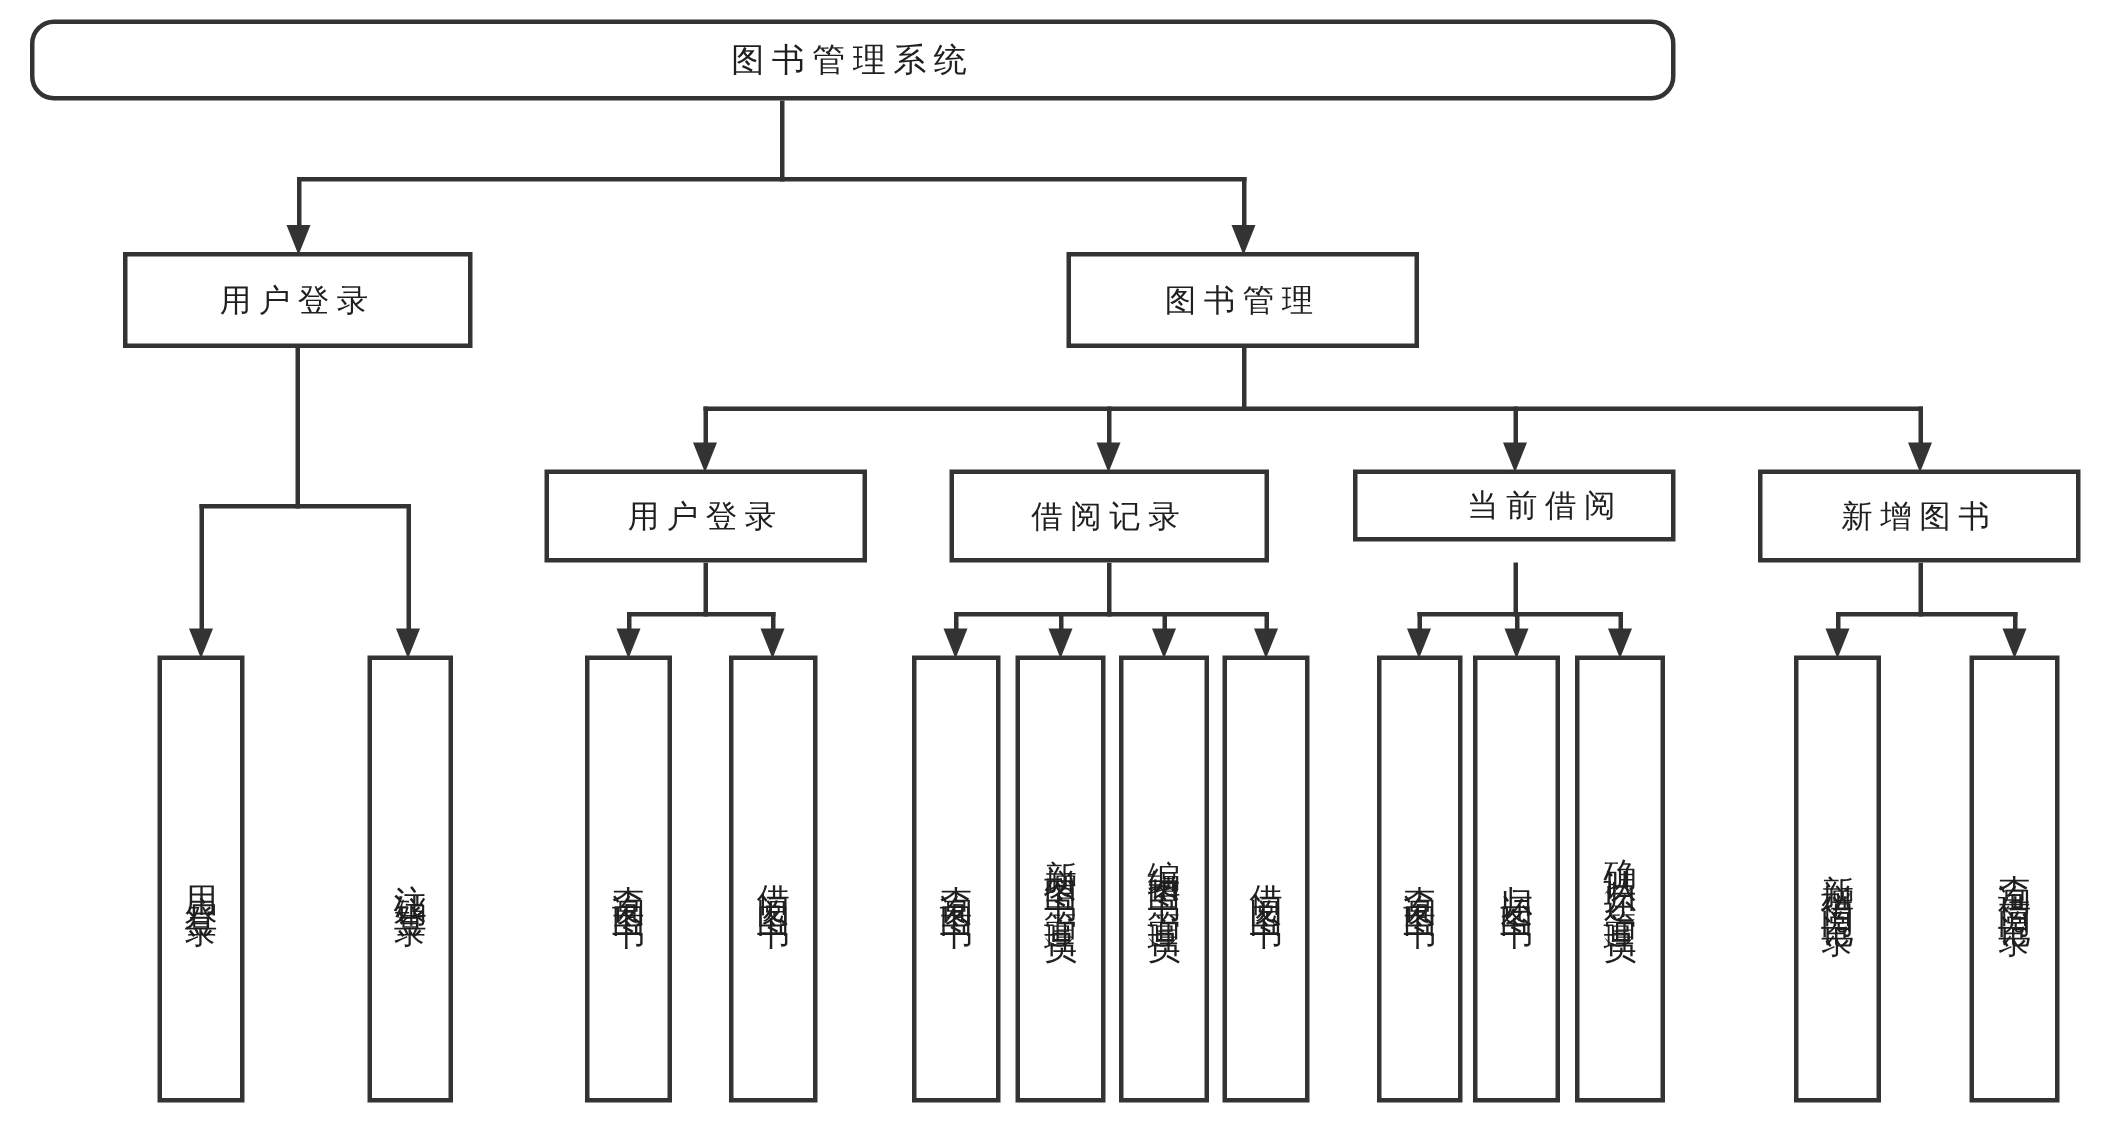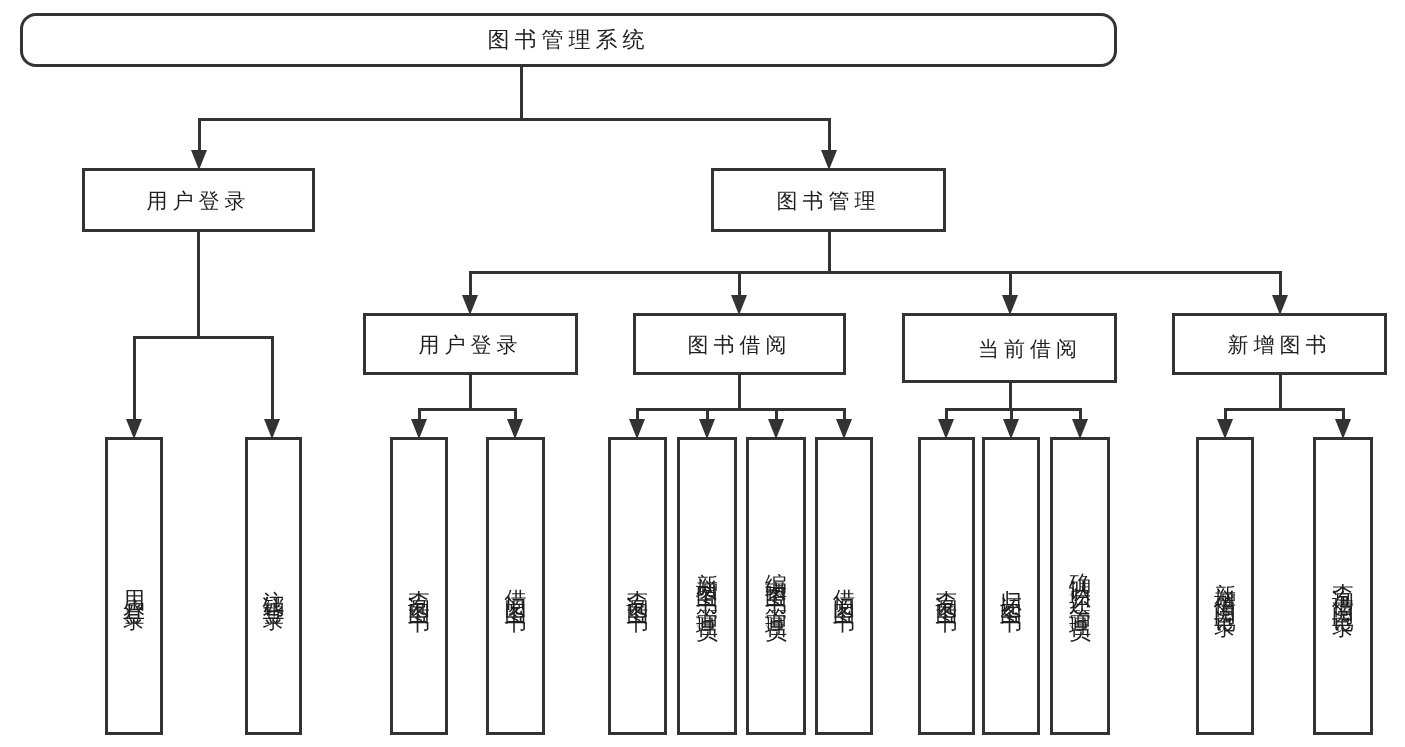--- a/index.html
+++ b/index.html
@@ -128,23 +128,23 @@
     <div class="node" style="left: 82px; top: 168px; width: 233px; height: 64px;">
       <span class="lbl">用户登录</span>
     </div>
     <div class="node" style="left: 711px; top: 168px; width: 235px; height: 64px;">
       <span class="lbl">图书管理</span>
     </div>
     <div class="node" style="left: 363px; top: 313px; width: 215px; height: 62px;">
       <span class="lbl">用户登录</span>
     </div>
     <div class="node" style="left: 633px; top: 313px; width: 213px; height: 62px;">
-      <span class="lbl">图书借阅</span>
+      <span class="lbl">借阅记录</span>
     </div>
-    <div class="node" style="left: 902px; top: 313px; width: 215px; height: 70px; padding-left: 41px;">
+    <div class="node" style="left: 902px; top: 313px; width: 215px; height: 48px; padding-left: 41px;">
       <span class="lbl">当前借阅</span>
     </div>
     <div class="node" style="left: 1172px; top: 313px; width: 215px; height: 62px;">
       <span class="lbl">新增图书</span>
     </div>
     <div class="node vert" style="left: 105px; top: 437px; width: 58px; height: 298px;">
       <span class="lbl">用户登录</span>
     </div>
     <div class="node vert" style="left: 245px; top: 437px; width: 57px; height: 298px;">
       <span class="lbl">注销登录</span>

